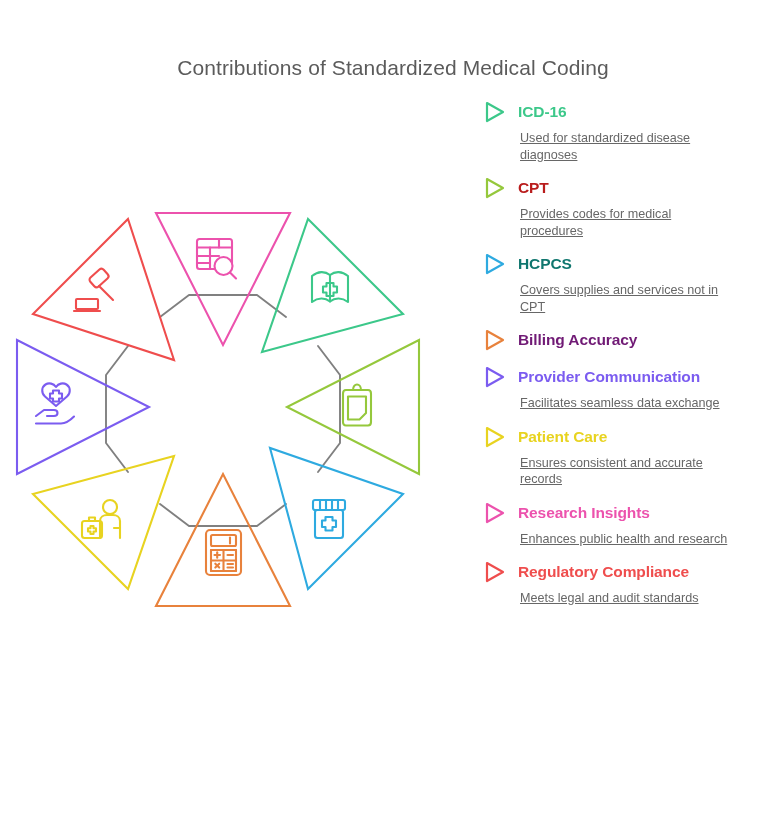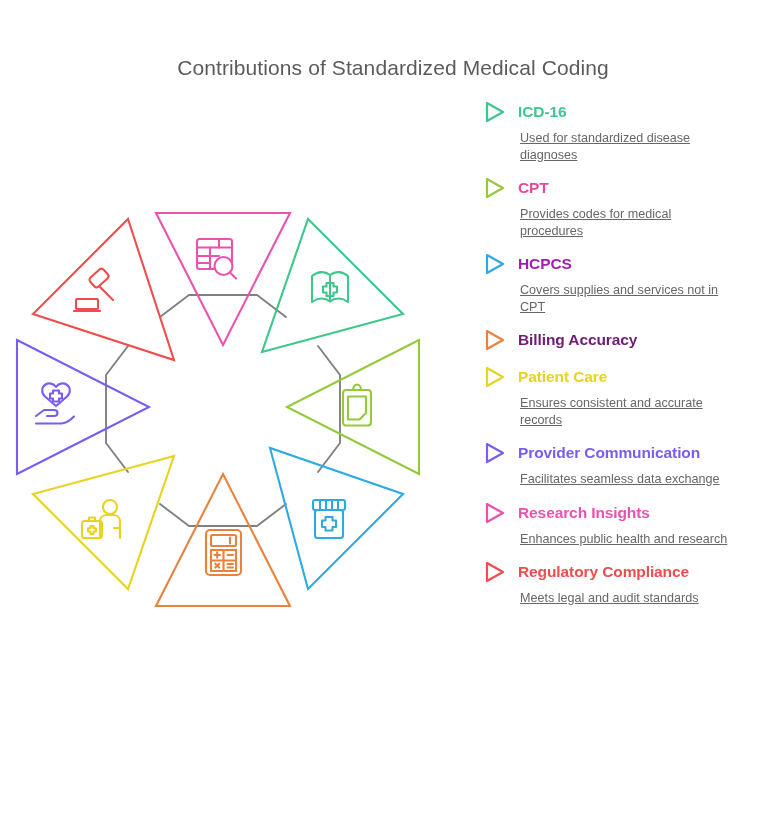--- a/index.html
+++ b/index.html
@@ -207,70 +207,70 @@
       <div class="legend-desc">Used for standardized disease diagnoses</div>
     </div>
 
     <div class="legend-item">
       <div class="legend-head">
         <span class="marker">
           <svg width="22" height="22" viewBox="0 0 22 22">
               <polygon points="3,2 19,11 3,20" fill="none" stroke="#95c83c" stroke-width="2.2" stroke-linejoin="round"></polygon>
             </svg>
         </span>
-        <span class="legend-label" style="color:#ec4899">CPT</span>
+        <span class="legend-label" style="color:#b91c1c">CPT</span>
       </div>
       <div class="legend-desc">Provides codes for medical procedures</div>
     </div>
 
     <div class="legend-item">
       <div class="legend-head">
         <span class="marker">
           <svg width="22" height="22" viewBox="0 0 22 22">
               <polygon points="3,2 19,11 3,20" fill="none" stroke="#2eaae0" stroke-width="2.2" stroke-linejoin="round"></polygon>
             </svg>
         </span>
-        <span class="legend-label" style="color:#a21caf">HCPCS</span>
+        <span class="legend-label" style="color:#0f766e">HCPCS</span>
       </div>
       <div class="legend-desc">Covers supplies and services not in CPT</div>
     </div>
 
     <div class="legend-item">
       <div class="legend-head">
         <span class="marker">
           <svg width="22" height="22" viewBox="0 0 22 22">
               <polygon points="3,2 19,11 3,20" fill="none" stroke="#e8823c" stroke-width="2.2" stroke-linejoin="round"></polygon>
             </svg>
         </span>
         <span class="legend-label" style="color:#701a75">Billing Accuracy</span>
       </div>
     </div>
 
     <div class="legend-item">
       <div class="legend-head">
         <span class="marker">
           <svg width="22" height="22" viewBox="0 0 22 22">
+              <polygon points="3,2 19,11 3,20" fill="none" stroke="#7b5cf0" stroke-width="2.2" stroke-linejoin="round"></polygon>
+            </svg>
+        </span>
+        <span class="legend-label" style="color:#7b5cf0">Provider Communication</span>
+      </div>
+      <div class="legend-desc">Facilitates seamless data exchange</div>
+    </div>
+
+    <div class="legend-item">
+      <div class="legend-head">
+        <span class="marker">
+          <svg width="22" height="22" viewBox="0 0 22 22">
               <polygon points="3,2 19,11 3,20" fill="none" stroke="#e8d320" stroke-width="2.2" stroke-linejoin="round"></polygon>
             </svg>
         </span>
         <span class="legend-label" style="color:#e8d320">Patient Care</span>
       </div>
       <div class="legend-desc">Ensures consistent and accurate records</div>
-    </div>
-
-    <div class="legend-item">
-      <div class="legend-head">
-        <span class="marker">
-          <svg width="22" height="22" viewBox="0 0 22 22">
-              <polygon points="3,2 19,11 3,20" fill="none" stroke="#7b5cf0" stroke-width="2.2" stroke-linejoin="round"></polygon>
-            </svg>
-        </span>
-        <span class="legend-label" style="color:#7b5cf0">Provider Communication</span>
-      </div>
-      <div class="legend-desc">Facilitates seamless data exchange</div>
     </div>
 
     <div class="legend-item">
       <div class="legend-head">
         <span class="marker">
           <svg width="22" height="22" viewBox="0 0 22 22">
               <polygon points="3,2 19,11 3,20" fill="none" stroke="#ec52ad" stroke-width="2.2" stroke-linejoin="round"></polygon>
             </svg>
         </span>
         <span class="legend-label" style="color:#ec52ad">Research Insights</span>

